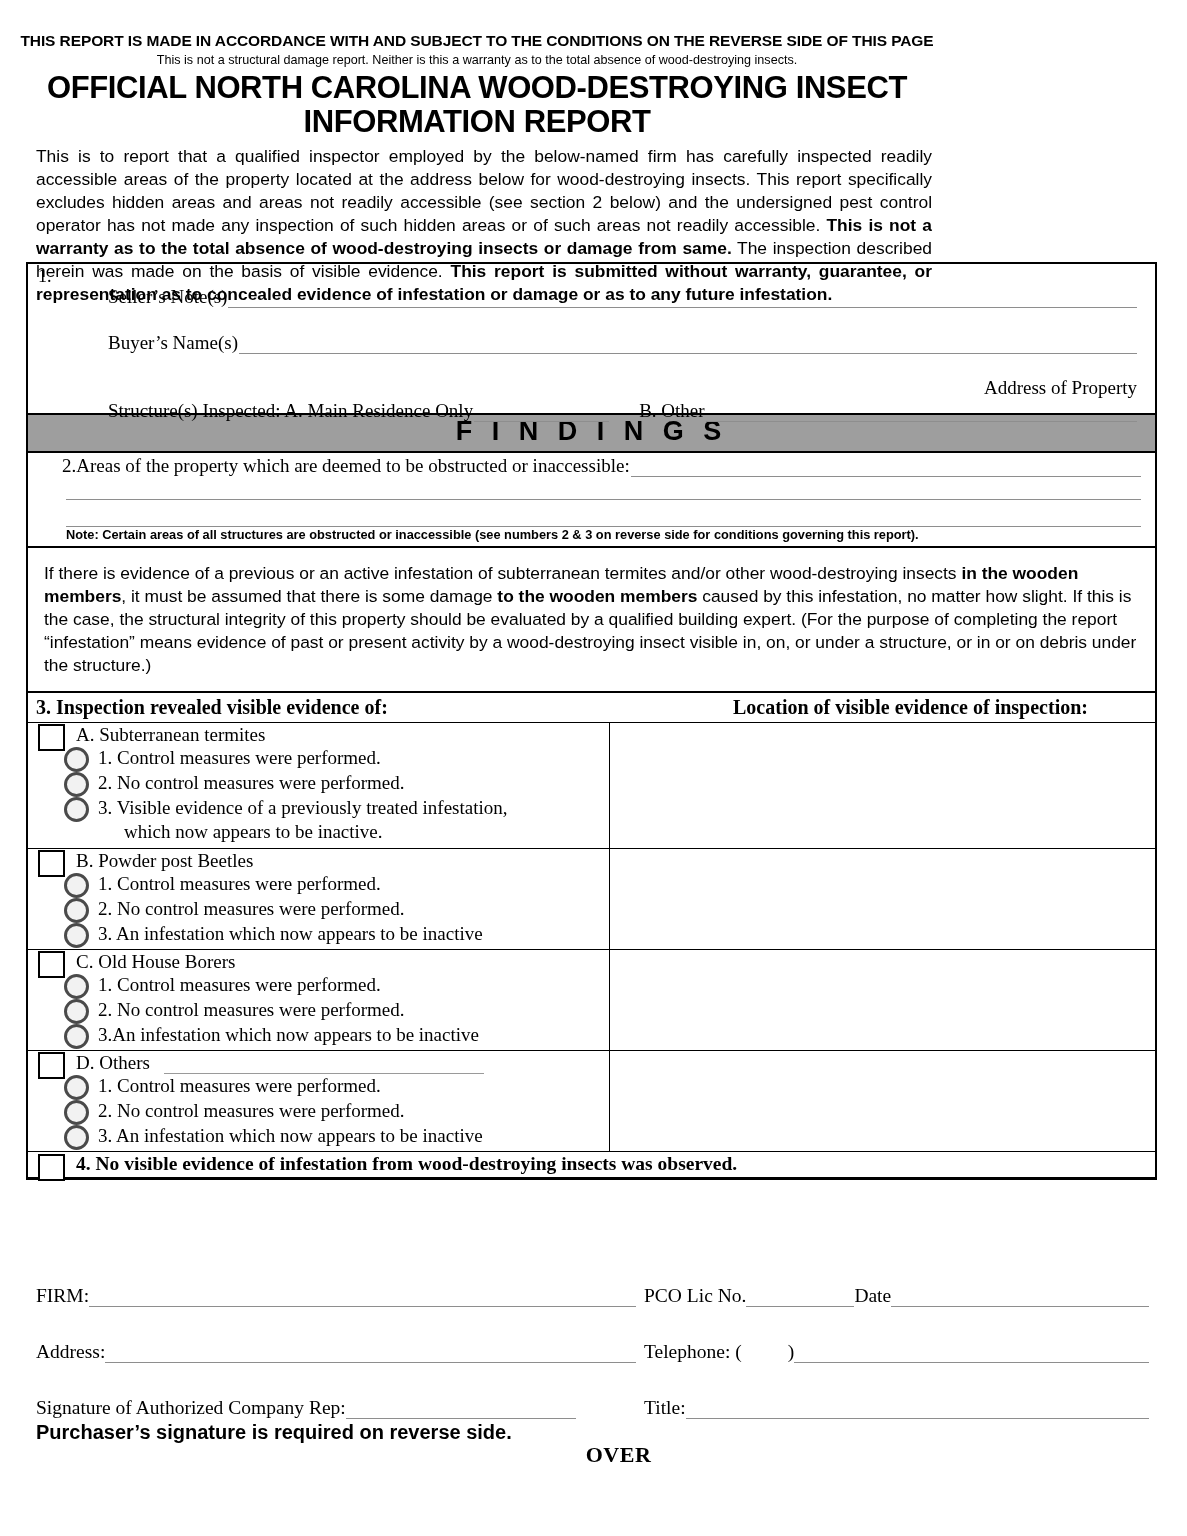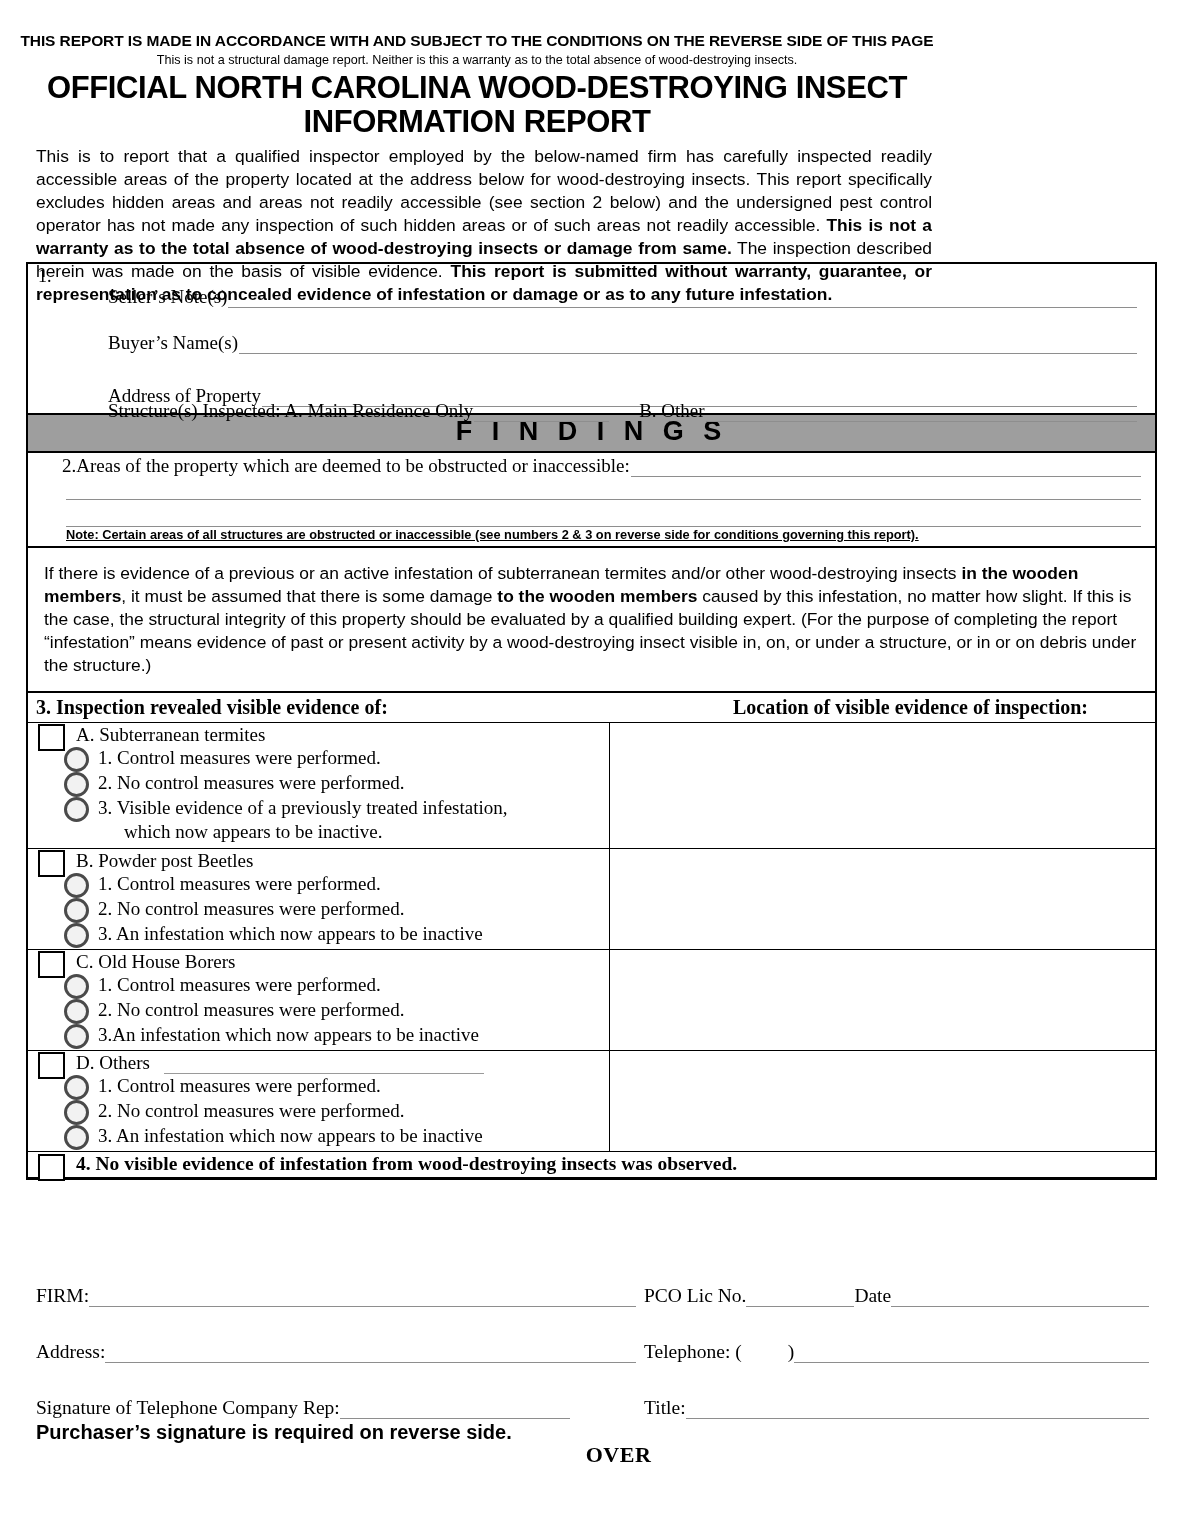--- a/index.html
+++ b/index.html
@@ -96,21 +96,21 @@
   .fline {
     flex: 1 1 auto;
     border-bottom: 1.2px solid #8e8e8e;
     height: 17px;
     margin-left: 1px;
   }
   .fline.short { flex: 0 0 135px; }
   .fline.mid { flex: 1 1 auto; }
   .r-seller { top: 22px; }
   .r-buyer  { top: 68px; }
-  .r-addr   { top: 121px; }
+  .r-addr   { top: 113px; flex-direction: column; }
   .r-struct { top: 136px; }
   .r-struct .gap { flex: 0 0 30px; }
 
   
   .findings-bar {
     background: #9e9e9e;
     border-top: 2.5px solid #000;
     border-bottom: 2.5px solid #000;
     text-align: center;
     font-family: "Liberation Sans", sans-serif;
@@ -143,21 +143,20 @@
   }
   .sec2-line2 { top: 46px; }
   .sec2-line3 { top: 73px; }
   .sec2-note {
     position: absolute;
     left: 38px; top: 74px;
     font-family: "Liberation Sans", sans-serif;
     font-weight: bold;
     font-size: 12.8px;
     white-space: nowrap;
-    text-decoration: underline;
   }
 
   
   .para-block {
     padding: 10px 14px 10px 12px;
     border-bottom: 2.5px solid #000;
   }
   .para {
     font-family: "Liberation Sans", sans-serif;
     font-size: 17.4px;
@@ -506,21 +505,21 @@
     <div class="foot-left">
       <div class="frow sp-firm">
         <span class="lbl">FIRM:</span>
         <span class="ln"></span>
       </div>
       <div class="frow sp-addr">
         <span class="lbl">Address:</span>
         <span class="ln"></span>
       </div>
       <div class="frow sp-sig">
-        <span class="lbl">Signature of Telephone Company Rep:</span>
+        <span class="lbl">Signature of Authorized Company Rep:</span>
         <span class="ln w-sig"></span>
       </div>
       <div class="purch">Purchaser’s signature is required on reverse side.</div>
     </div>
 
     <div class="foot-right">
       <div class="frow sp-firm">
         <span class="lbl">PCO Lic No.</span>
         <span class="ln w-pco"></span>
         <span class="lbl">Date</span>

